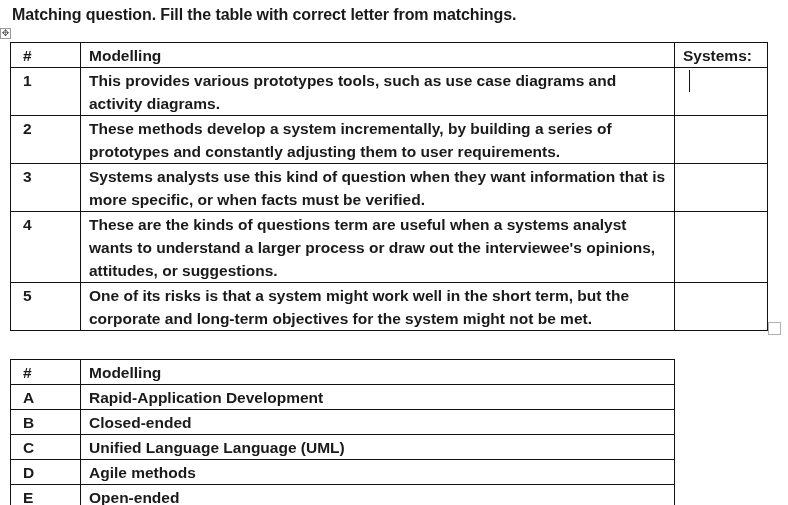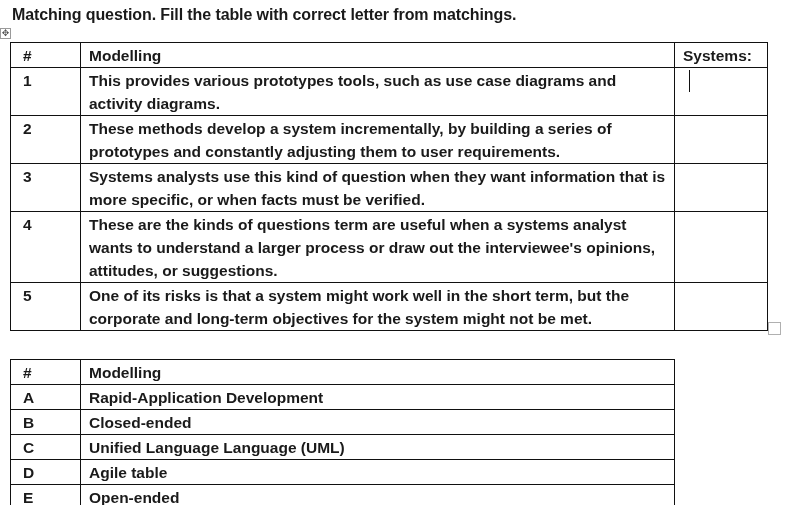--- a/index.html
+++ b/index.html
@@ -81,20 +81,20 @@
   <tr style="height:24px">
     <td class="num">B</td>
     <td>Closed-ended</td>
   </tr>
   <tr style="height:23px">
     <td class="num">C</td>
     <td>Unified Language Language (UML)</td>
   </tr>
   <tr style="height:24px">
     <td class="num">D</td>
-    <td>Agile table</td>
+    <td>Agile methods</td>
   </tr>
   <tr style="height:23px">
     <td class="num">E</td>
     <td>Open-ended</td>
   </tr>
 </tbody>
   </table>
 
 </body></html>

